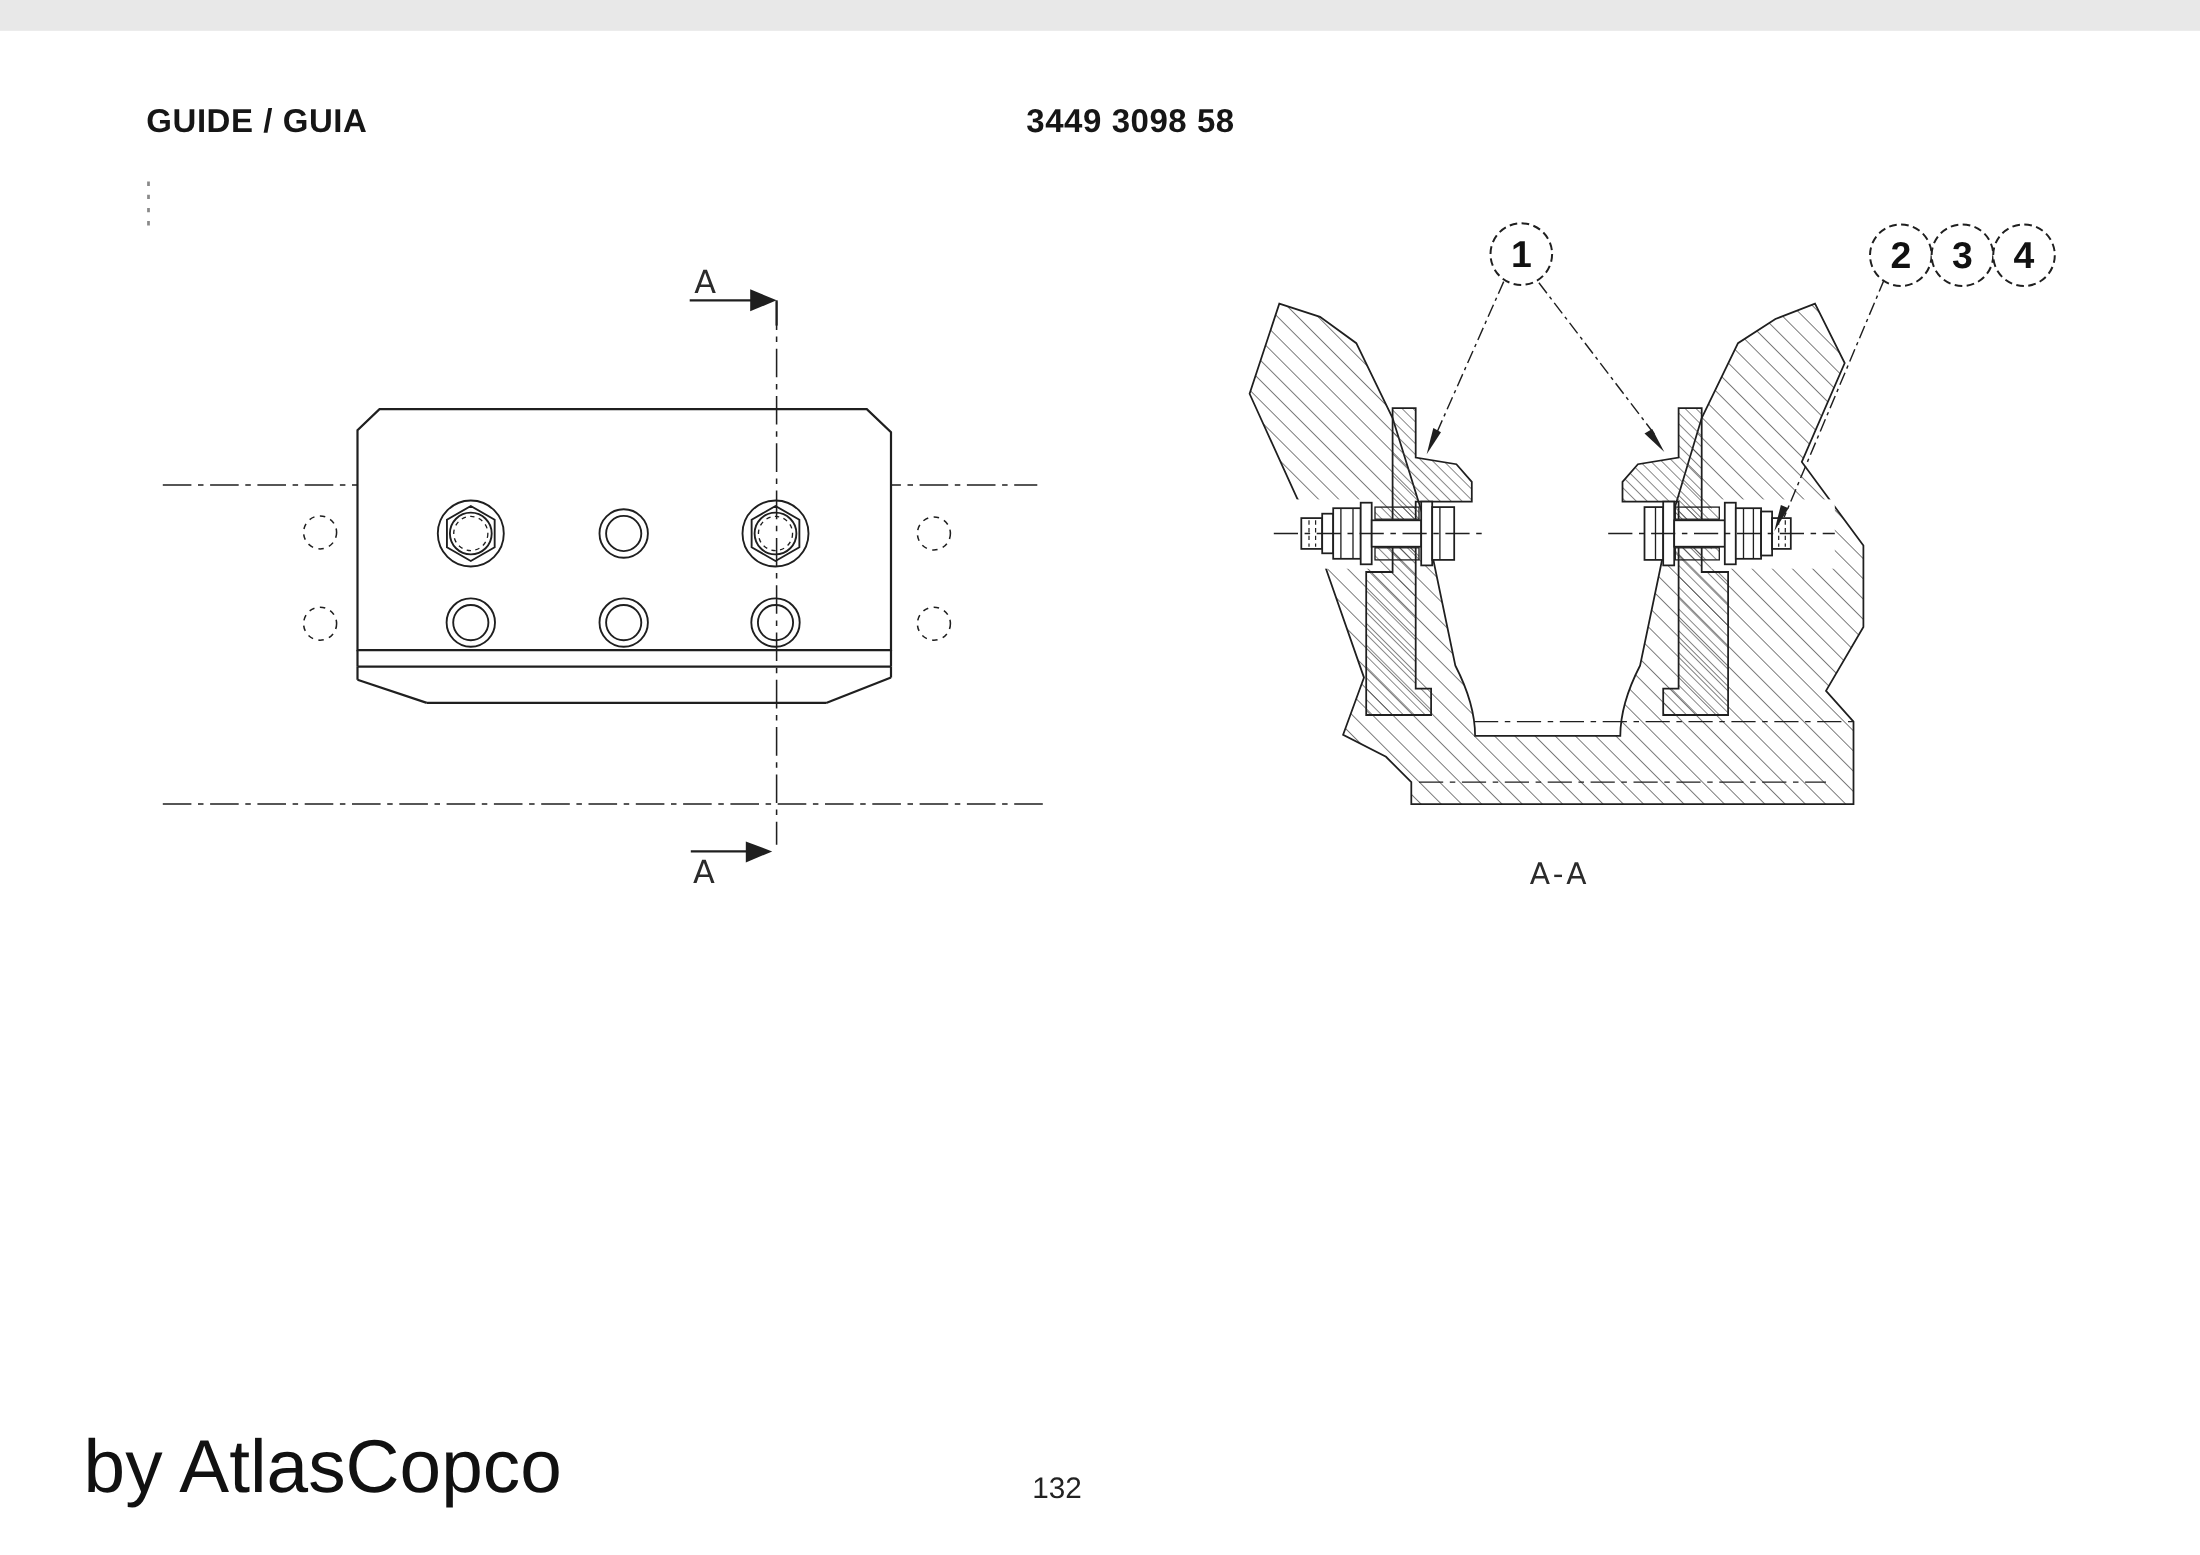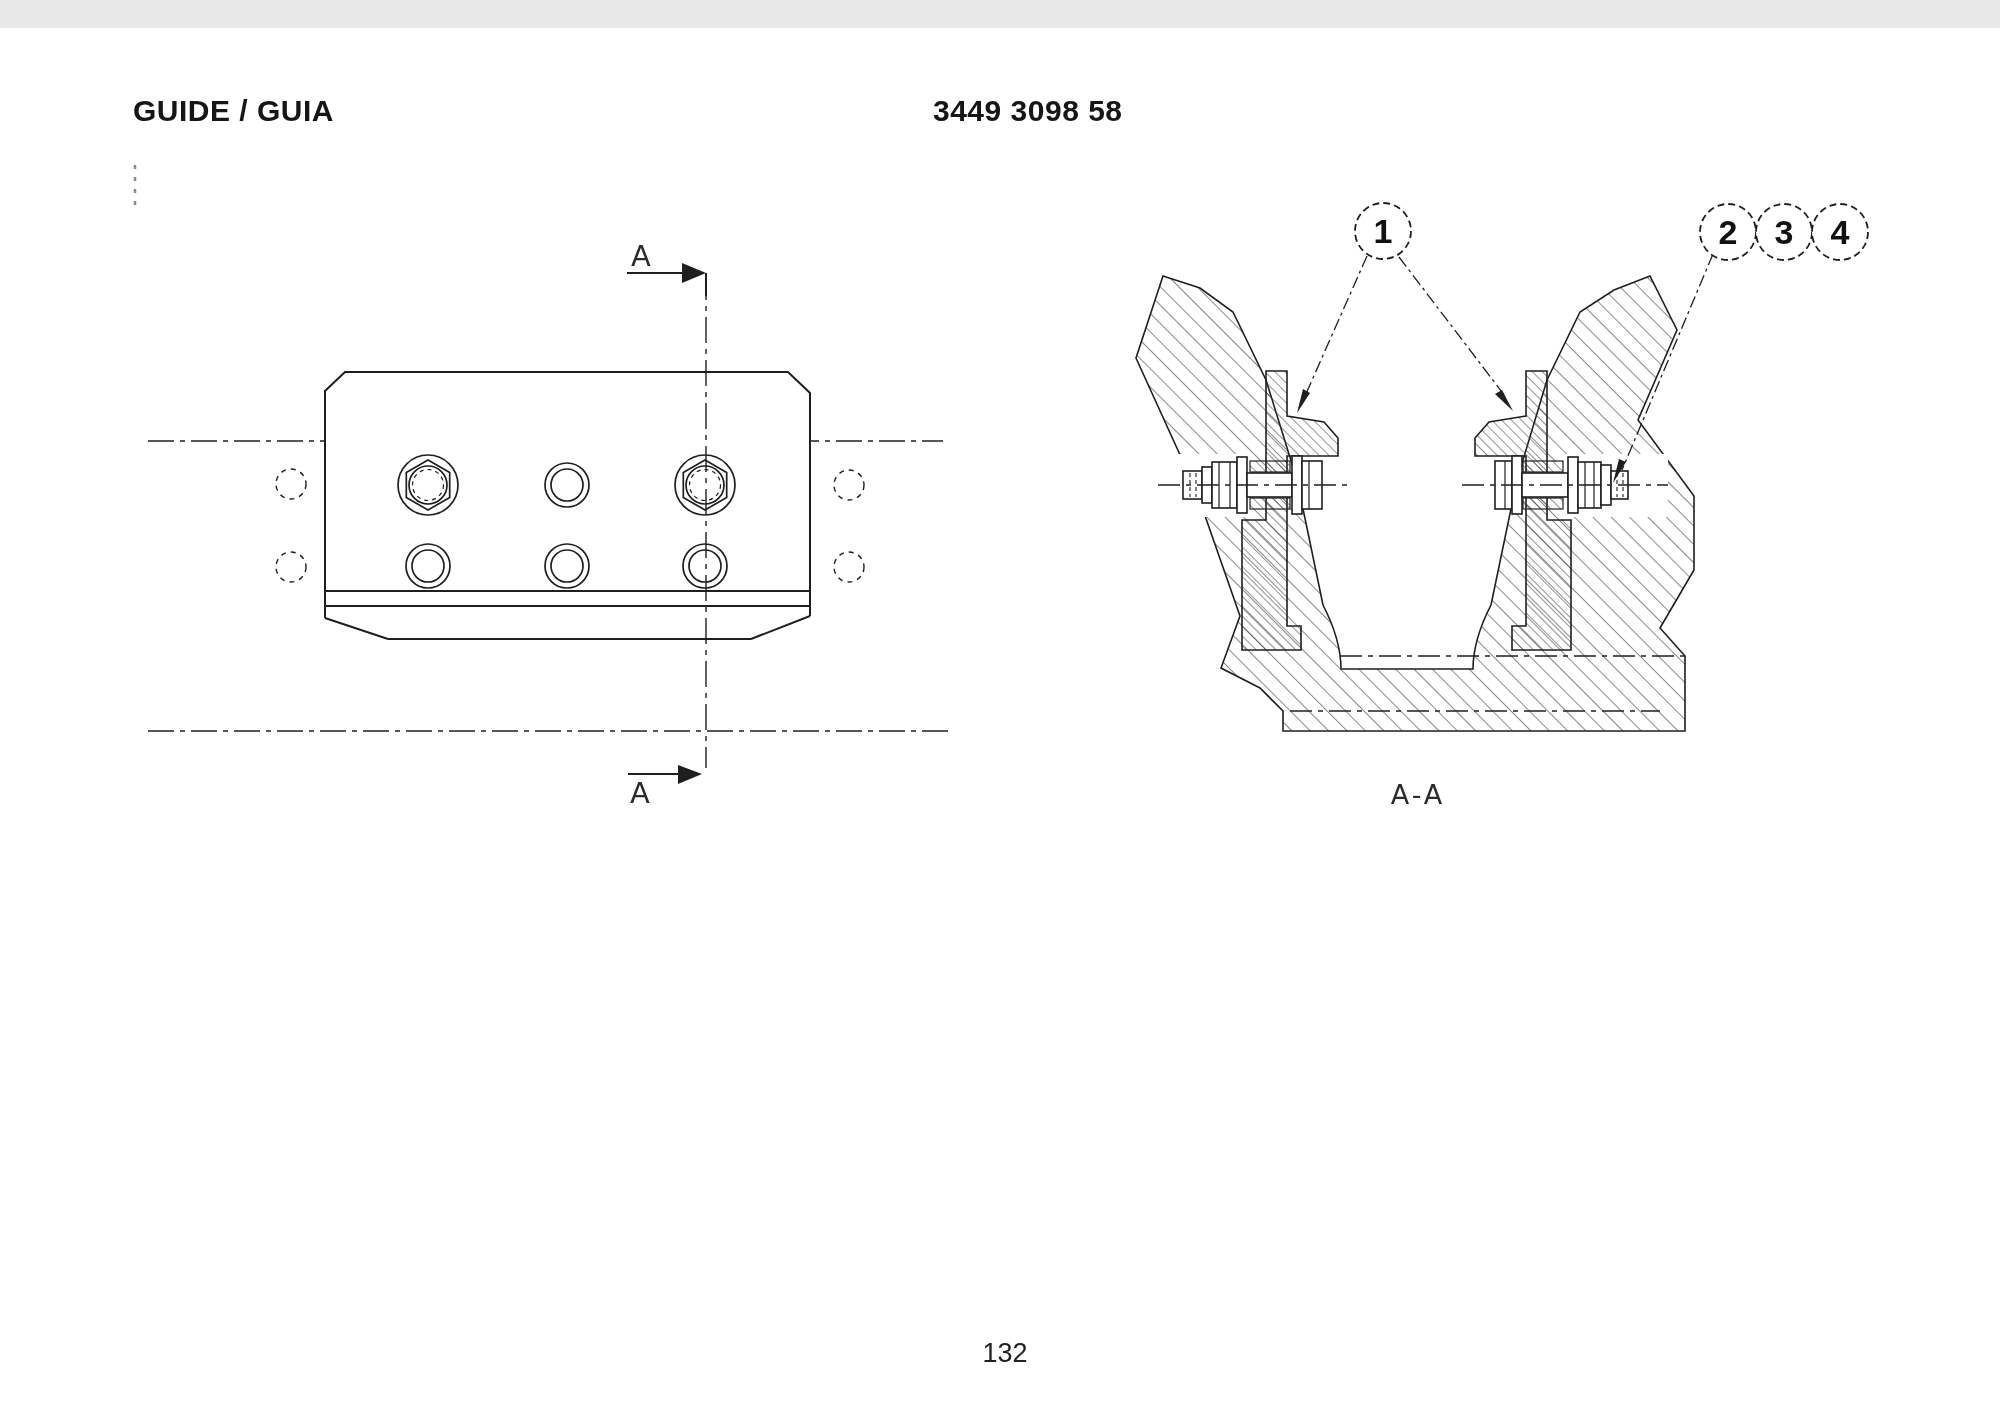--- a/index.html
+++ b/index.html
@@ -18,21 +18,21 @@
     color:#161616;white-space:nowrap;
   }
   .hdr-left{left:133px;}
   .hdr-right{left:933px;}
   .brand{
     position:absolute;left:76px;top:1266px;
     font-size:68px;font-weight:400;color:#111;
     letter-spacing:0px;white-space:nowrap;
   }
   .pageno{
-    position:absolute;left:960px;top:1310px;width:90px;
+    position:absolute;left:916px;top:1310px;width:90px;
     text-align:center;font-size:27px;color:#222;
   }
   svg.drawing{position:absolute;left:0;top:0;}
   text.draft{
     font-family:"DejaVu Sans","Liberation Sans",sans-serif;
     fill:#2b2b2b;
   }
   text.balloon-num{
     font-family:"Liberation Sans",sans-serif;
     font-weight:bold;fill:#111;
@@ -203,14 +203,15 @@
     </g>
 
     <text class="balloon-num" x="1383" y="215" font-size="34" text-anchor="middle">1</text>
     <text class="balloon-num" x="1728" y="216" font-size="34" text-anchor="middle">2</text>
     <text class="balloon-num" x="1784" y="216" font-size="34" text-anchor="middle">3</text>
     <text class="balloon-num" x="1840" y="216" font-size="34" text-anchor="middle">4</text>
 
     <text class="draft" x="1418" y="776" font-size="27" letter-spacing="3" text-anchor="middle">A-A</text>
   </svg>
 
+  <div class="brand">by AtlasCopco</div>
   <div class="pageno">132</div>
 </div>
 
 </body></html>

